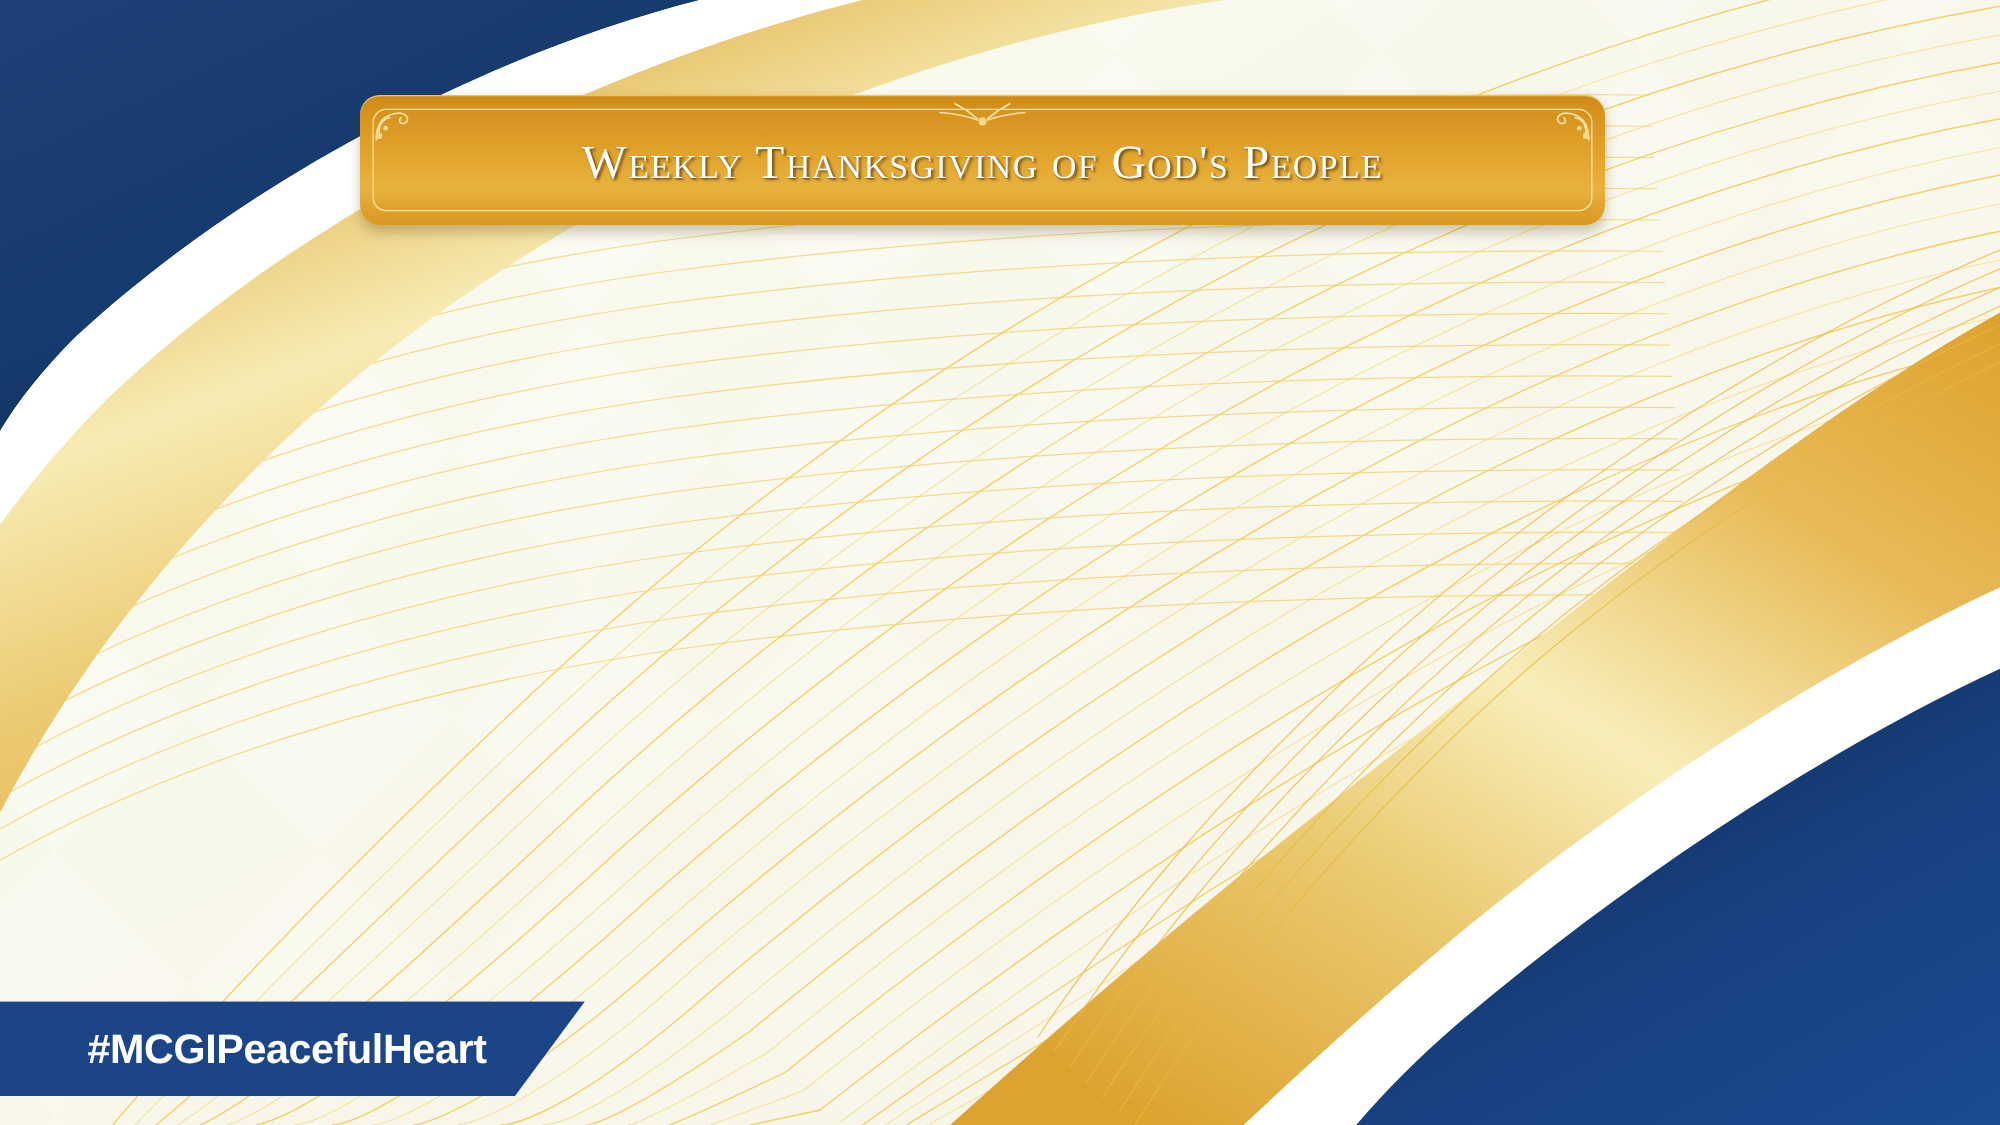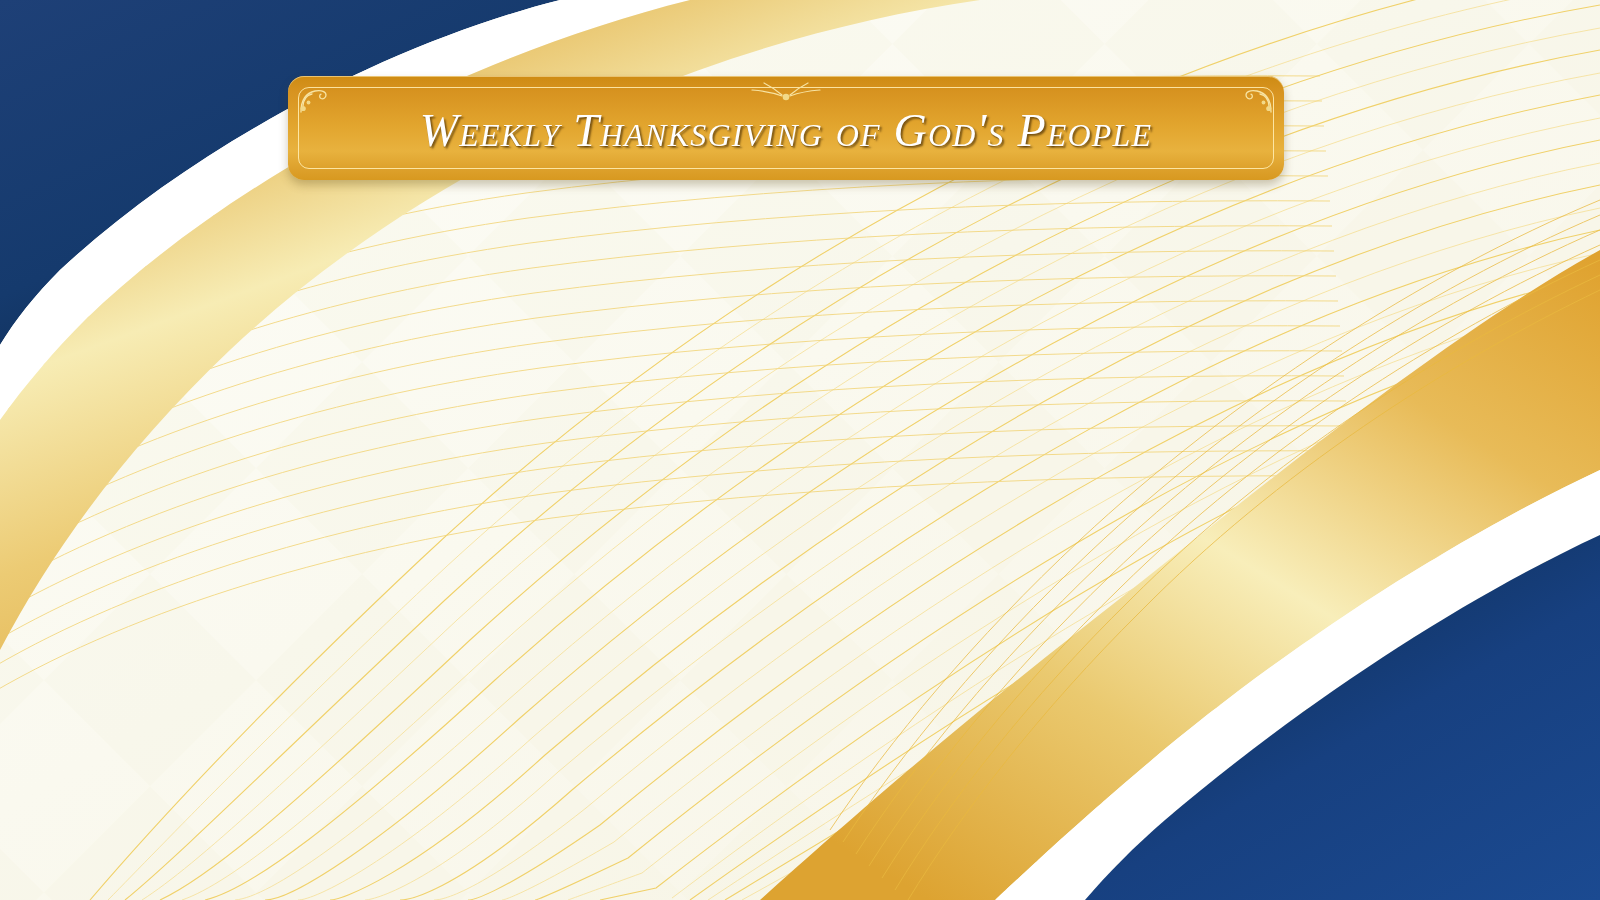--- a/index.html
+++ b/index.html
@@ -86,28 +86,27 @@
   }
 
   #title-text {
     position: absolute;
     inset: 0;
     display: flex;
     align-items: center;
     justify-content: center;
     font-family: "Liberation Serif", "DejaVu Serif", serif;
     font-variant: small-caps;
-    font-size: 46px;
+    font-size: 38px;
     letter-spacing: 1.2px;
     color: #ffffff;
     white-space: nowrap;
     text-shadow: 2px 2px 2px rgba(70, 45, 5, 0.65),
                  0 1px 0 rgba(120, 80, 10, 0.5);
     padding-top: 4px;
-    font-style: italic;
   }
 
   
   #hashtag-banner {
     position: absolute;
     left: 0;
     top: 801px;
     width: 468px;
     height: 76px;
     background: #1c4587;
@@ -300,14 +299,17 @@
                  C 22.2 11.6 22.2 9 24 8.2"></path>
         <path d="M6 20 C 6.5 13 10 9 15 8"></path>
       </g>
       <circle cx="6.2" cy="22.5" r="2.6" fill="#f2d988"></circle>
       <circle cx="11.5" cy="16.5" r="1.9" fill="#f2d988"></circle>
     </svg>
 
     <div id="title-text">Weekly Thanksgiving of God's People</div>
   </div>
 
+  <div id="hashtag-banner">
+    <span id="hashtag-text">#MCGIPeacefulHeart</span>
+  </div>
 
 </div>
 
 </body></html>

